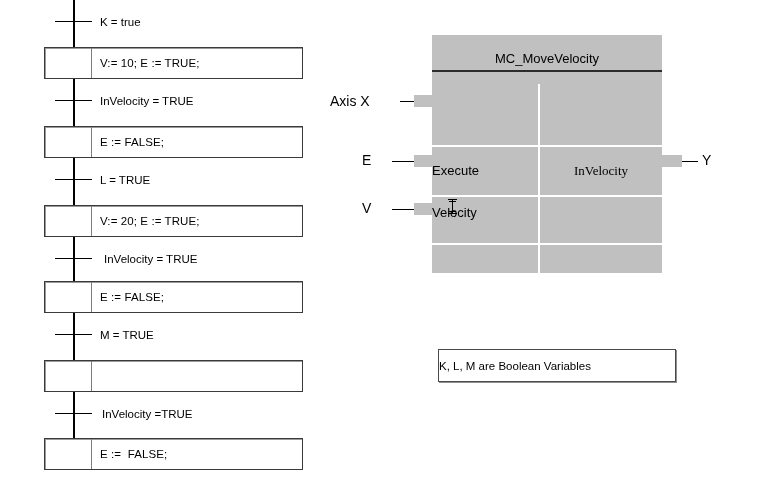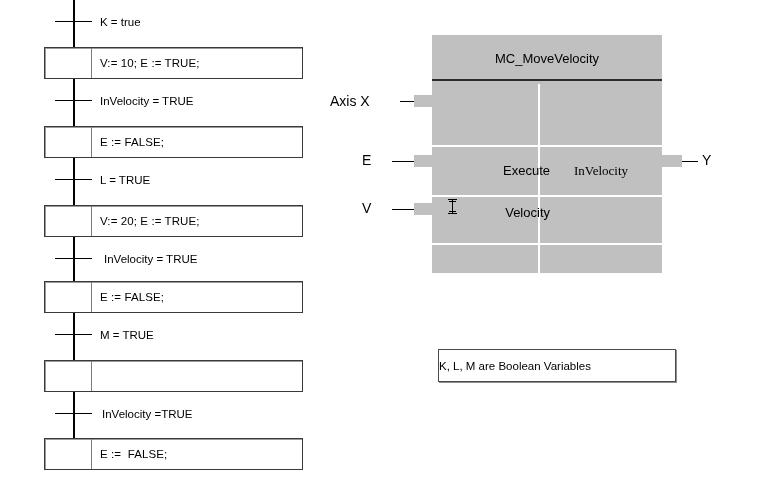--- a/index.html
+++ b/index.html
@@ -97,21 +97,21 @@
     left: 102px;
     top: 35px;
     width: 230px;
     height: 238px;
     background: #c0c0c0;
   }
   .fb-title {
     position: absolute;
     left: 0; top: 0;
     width: 100%;
-    height: 46px;
+    height: 37px;
     line-height: 47px;
     text-align: center;
     font-size: 13px;
     color: #000000;
     border-bottom: 2px solid #2b2b2b;
     box-sizing: border-box;
   }
   .fb-vdiv {
     position: absolute;
     left: 106px;
@@ -126,21 +126,21 @@
     width: 100%;
     height: 2px;
     background: #ffffff;
   }
   .fb-cell {
     position: absolute;
     font-size: 13px;
     color: #000000;
     white-space: nowrap;
   }
-  .fb-cell.left  { left: 12px;     width: 106px; text-align: right; }
+  .fb-cell.left  { left: 0;     width: 106px; text-align: left; }
   .fb-cell.right { left: 108px; width: 122px; text-align: center; }
 
   
   .pin-stub {
     position: absolute;
     width: 20px;
     height: 12px;
     background: #c0c0c0;
   }
   .pin-wire {

